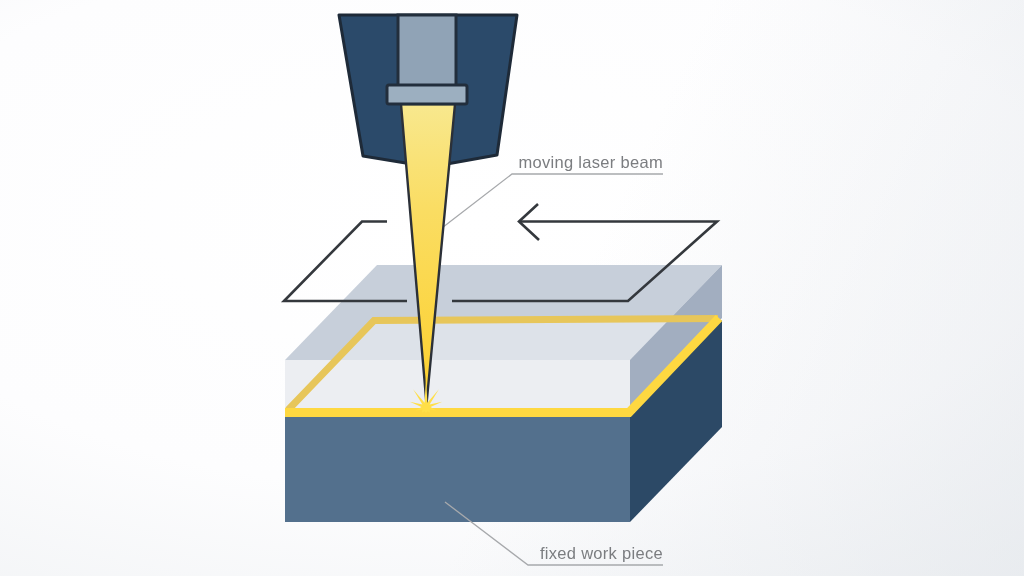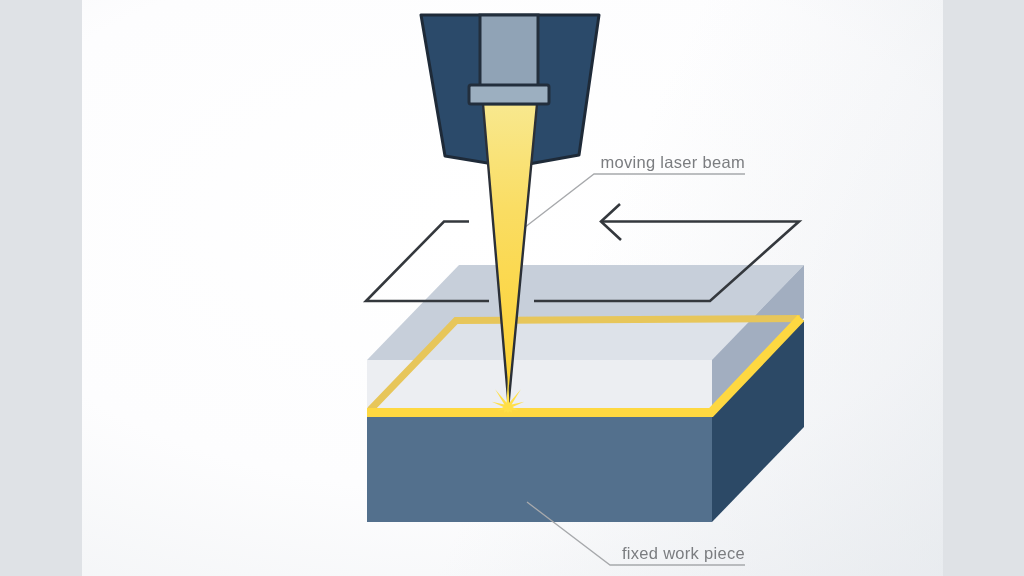--- a/index.html
+++ b/index.html
@@ -1,18 +1,18 @@
 <!DOCTYPE html>
 <html><head>
 <meta charset="utf-8">
 <style>
   html,body{margin:0;padding:0;background:#dfe2e6;}
   .stage{
     position:relative;
-    width:861px;height:576px;
+    width:1024px;height:576px;
     margin:0 auto;
     overflow:hidden;
     background:
       linear-gradient(115deg, rgba(233,236,240,0) 55%, rgba(224,228,233,.55) 100%),
       radial-gradient(ellipse 130% 105% at 45% 38%, #ffffff 0%, #fdfdfe 45%, #f1f3f5 78%, #e9ebee 100%);
     font-family:"Liberation Sans", sans-serif;
   }
   .stage svg{position:absolute;left:0;top:0;}
   text.diagram-label{
     font-family:"Liberation Sans", sans-serif;

